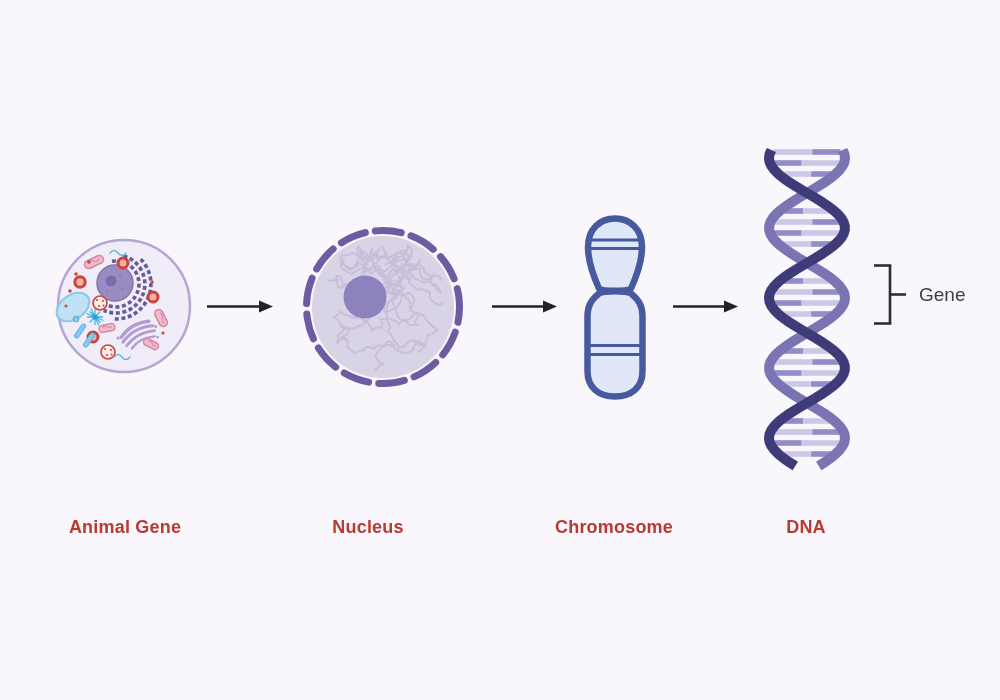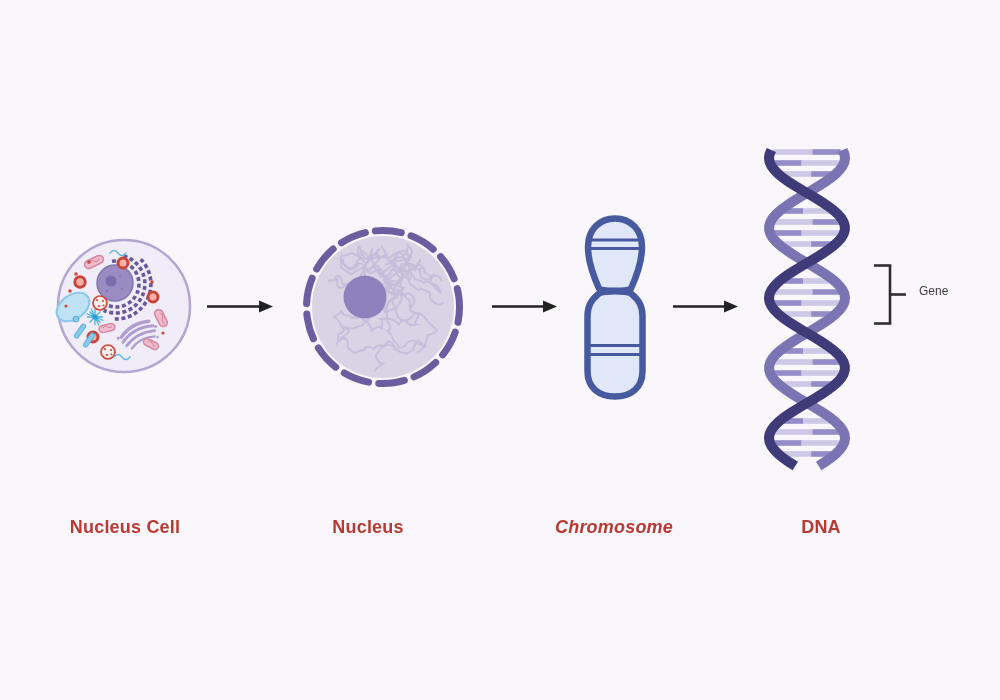--- a/index.html
+++ b/index.html
@@ -16,24 +16,24 @@
     position:relative; width:1000px; height:700px; overflow:hidden;
     background:var(--background);
   }
   .stage svg{position:absolute; left:0; top:0;}
   .stage-label{
     position:absolute; top:517px; transform:translateX(-50%);
     font-size:18px; font-weight:bold; color:var(--label-red);
     letter-spacing:0.2px; white-space:nowrap;
   }
   .stage-label.l0{left:125px;} .stage-label.l1{left:368px;}
-  .stage-label.l2{left:614px;font-style:italic;} .stage-label.l3{left:806px;margin-left:15px;}
+  .stage-label.l2{left:614px;} .stage-label.l3{left:806px;}
   .gene-label{
     position:absolute; left:919px; top:284px;
-    font-size:12px; color:var(--gene-text); white-space:nowrap;
+    font-size:19px; color:var(--gene-text); white-space:nowrap;
   }
 </style>
 </head>
 <body>
 
 <div class="stage">
   <svg width="1000" height="700" viewBox="0 0 1000 700">
     <defs>
       <clipPath id="nucClip">
           <circle cx="383" cy="307" r="70"></circle>
@@ -230,18 +230,18 @@
       </g>
 
     <g style="stroke:var(--bracket)" stroke-width="2.6" fill="none">
       <line x1="890" y1="265.5" x2="890" y2="323.5"></line>
       <line x1="874" y1="265.5" x2="891.3" y2="265.5"></line>
       <line x1="874" y1="323.5" x2="891.3" y2="323.5"></line>
       <line x1="890" y1="294.5" x2="906" y2="294.5"></line>
     </g>
   </svg>
 
-  <div class="stage-label l0">Nucleus Cell</div>
+  <div class="stage-label l0">Animal Gene</div>
   <div class="stage-label l1">Nucleus</div>
   <div class="stage-label l2">Chromosome</div>
   <div class="stage-label l3">DNA</div>
   <div class="gene-label">Gene</div>
 </div>
 
 </body></html>

